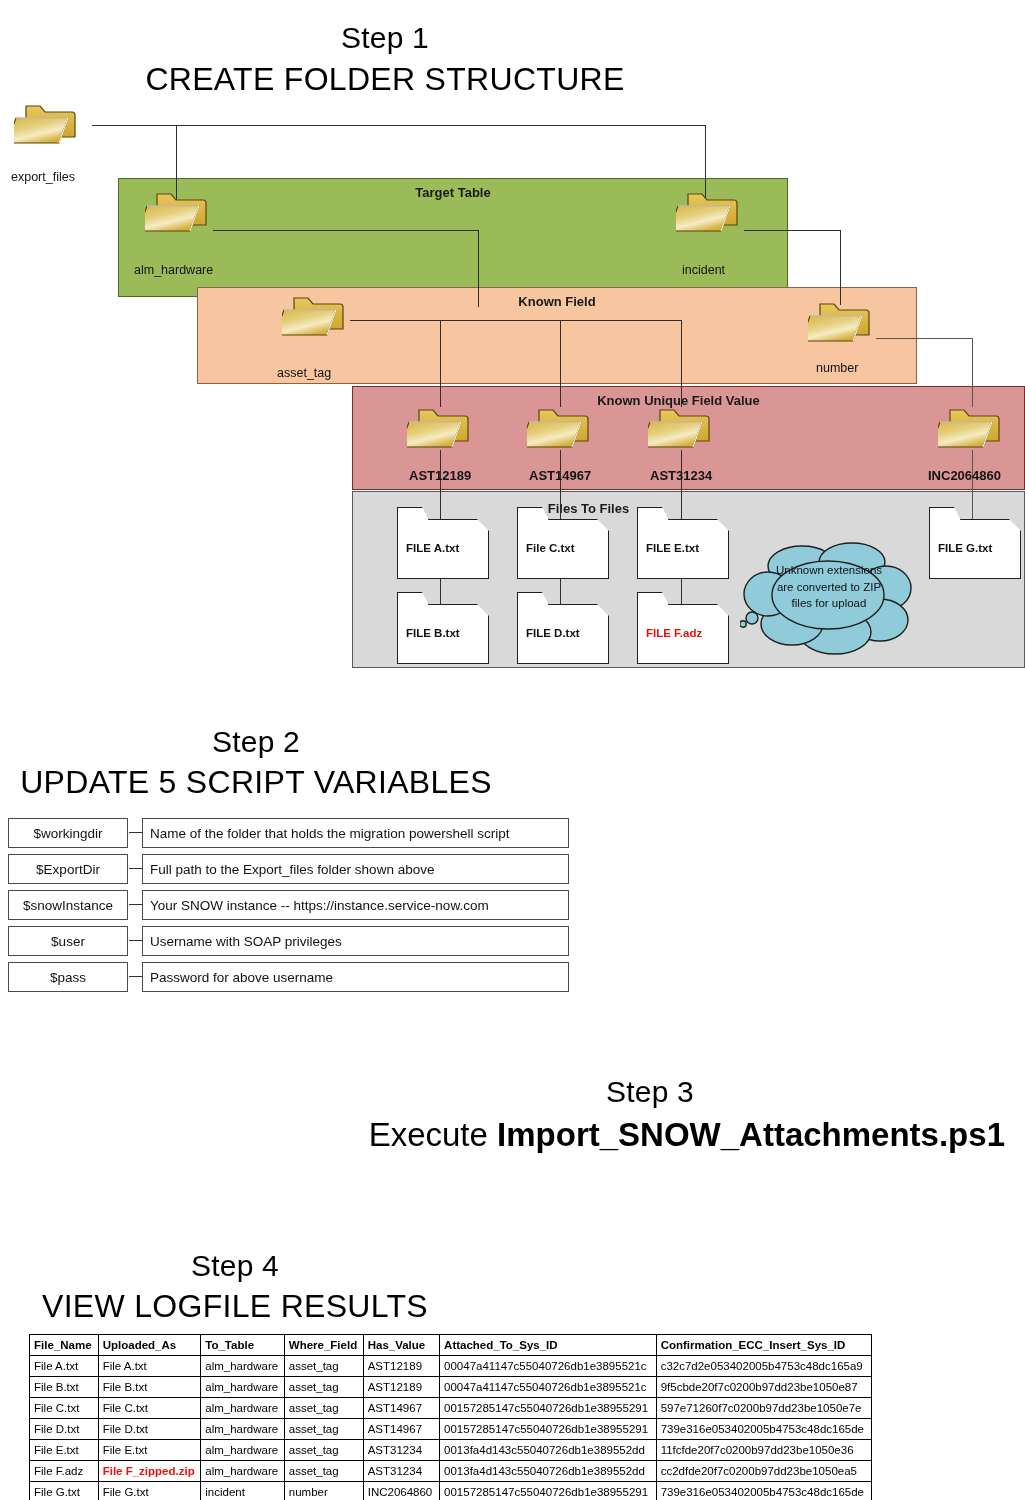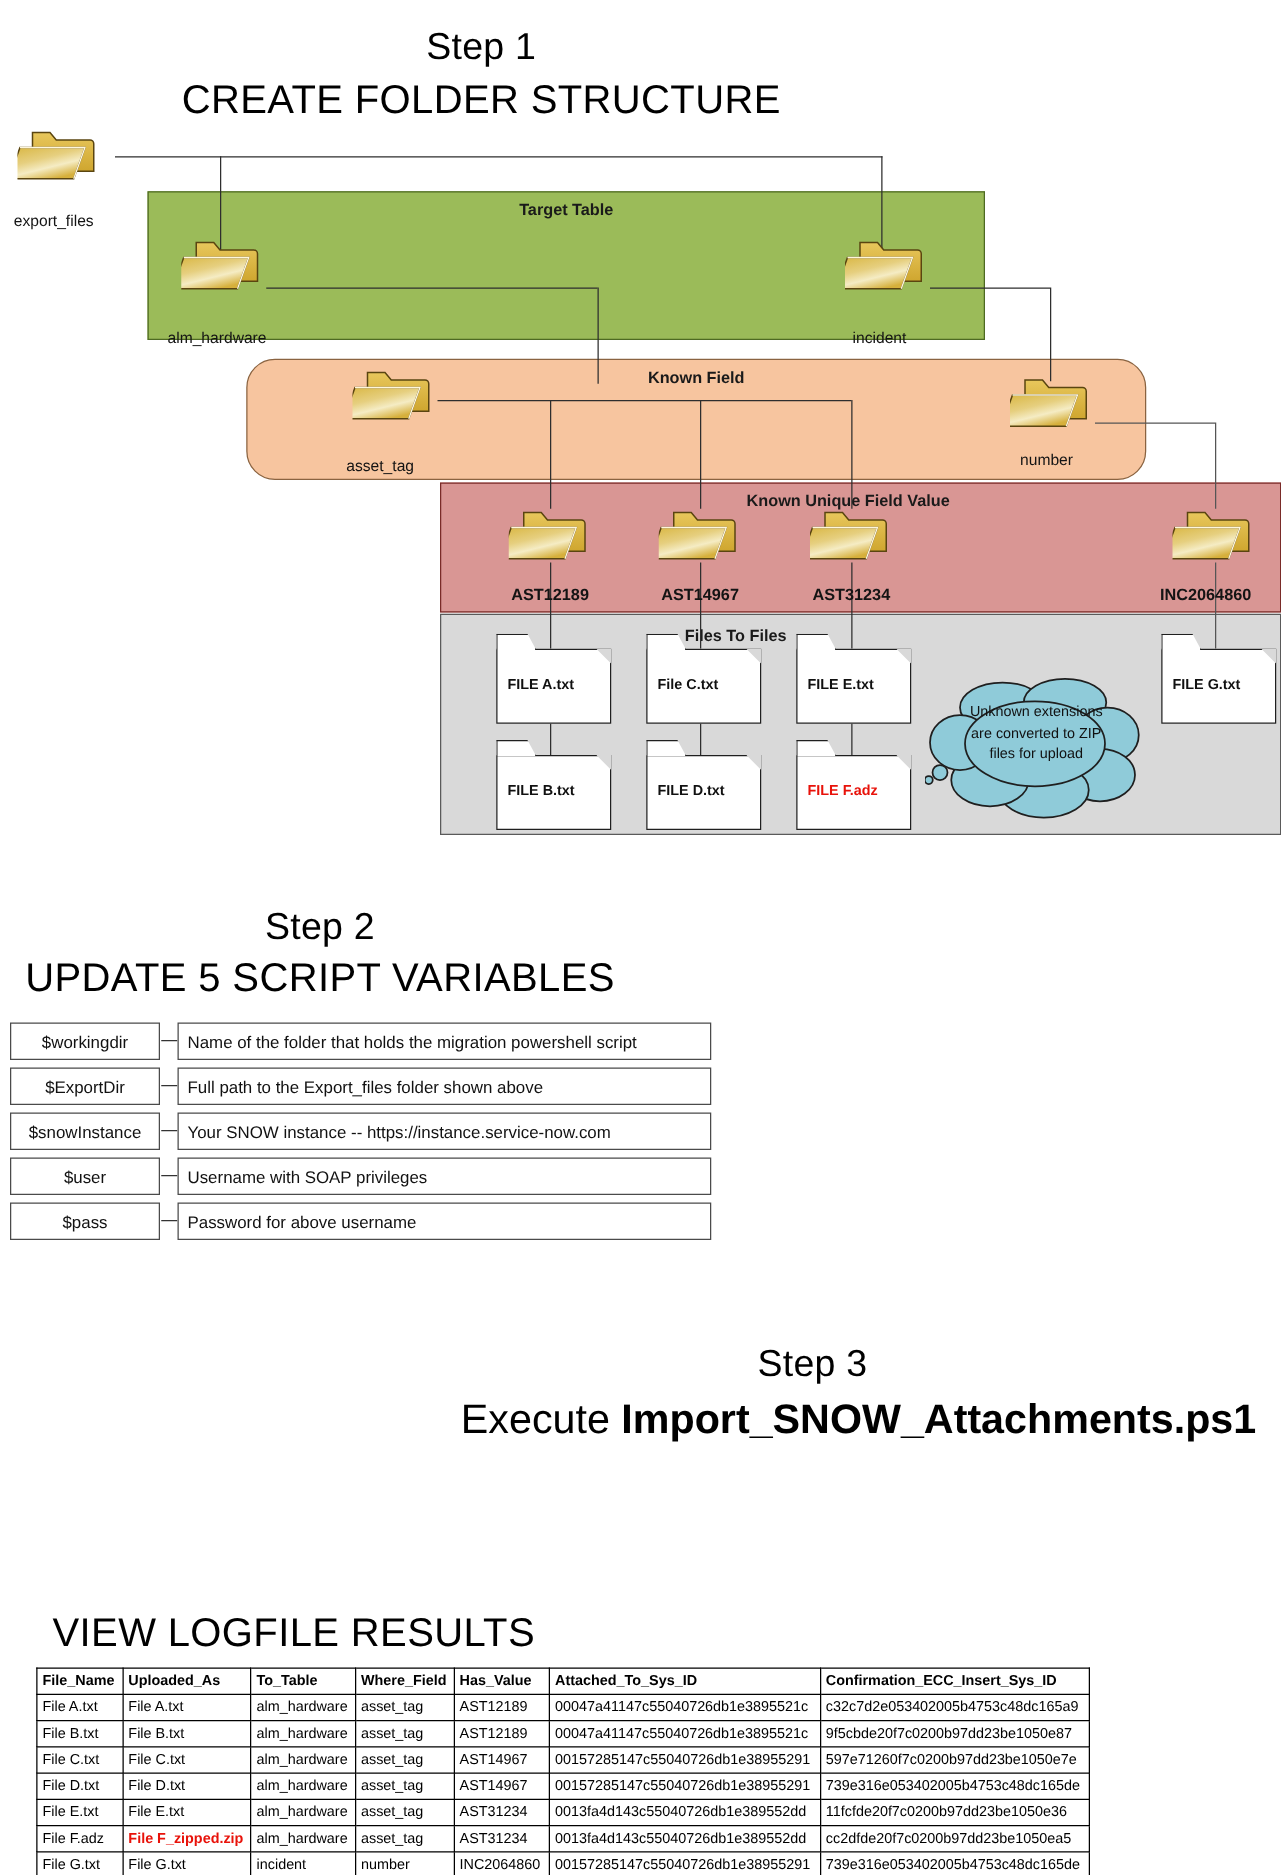--- a/index.html
+++ b/index.html
@@ -119,25 +119,25 @@
   .c3{width:82px;}.c4{width:90px;}.c5{width:236px;}.c6{width:230px;}
 </style>
 </head>
 <body>
 
 <div class="stage">
 
   <div class="step-sm" style="left:235px;top:22px;width:300px;">Step 1</div>
   <div class="step-lg" style="left:135px;top:63px;width:500px;">CREATE FOLDER STRUCTURE</div>
 
-  <div class="band band-green" style="left:118px;top:153px;width:670px;height:119px;">
+  <div class="band band-green" style="left:118px;top:178px;width:670px;height:119px;">
     <div class="band-title">Target Table</div>
   </div>
 
-  <div class="band band-orange" style="left:197px;top:287px;width:720px;height:97px;border-radius:23px;">
+  <div class="band band-orange" style="left:197px;top:287px;width:720px;height:97px;">
     <div class="band-title">Known Field</div>
   </div>
 
   <div class="band band-red" style="left:352px;top:386px;width:673px;height:104px;">
     <div class="band-title" style="text-align:center;left:0;right:20px;">Known Unique Field Value</div>
   </div>
 
   <div class="band band-gray" style="left:352px;top:491px;width:673px;height:177px;">
     <div class="band-title" style="text-align:center;left:0;right:200px;top:9px;">Files To Files</div>
   </div>
@@ -348,20 +348,21 @@
       <div class="vdash"></div>
       <div class="vval">Password for above username</div>
     </div>
   </div>
 
   <div class="step-sm" style="left:500px;top:1076px;width:300px;">Step 3</div>
   <div style="position:absolute;left:305px;top:1118px;width:700px;text-align:right;font-size:33px;line-height:1.05;">
     <span>Execute </span><span style="font-weight:bold;">Import_SNOW_Attachments.ps1</span>
   </div>
 
+  <div class="step-sm" style="left:85px;top:1250px;width:300px;">Step 4</div>
   <div class="step-lg" style="left:0px;top:1290px;width:470px;">VIEW LOGFILE RESULTS</div>
 
   <table class="log">
     <thead>
       <tr>
         <th class="c0">File_Name</th>
         <th class="c1">Uploaded_As</th>
         <th class="c2">To_Table</th>
         <th class="c3">Where_Field</th>
         <th class="c4">Has_Value</th>

